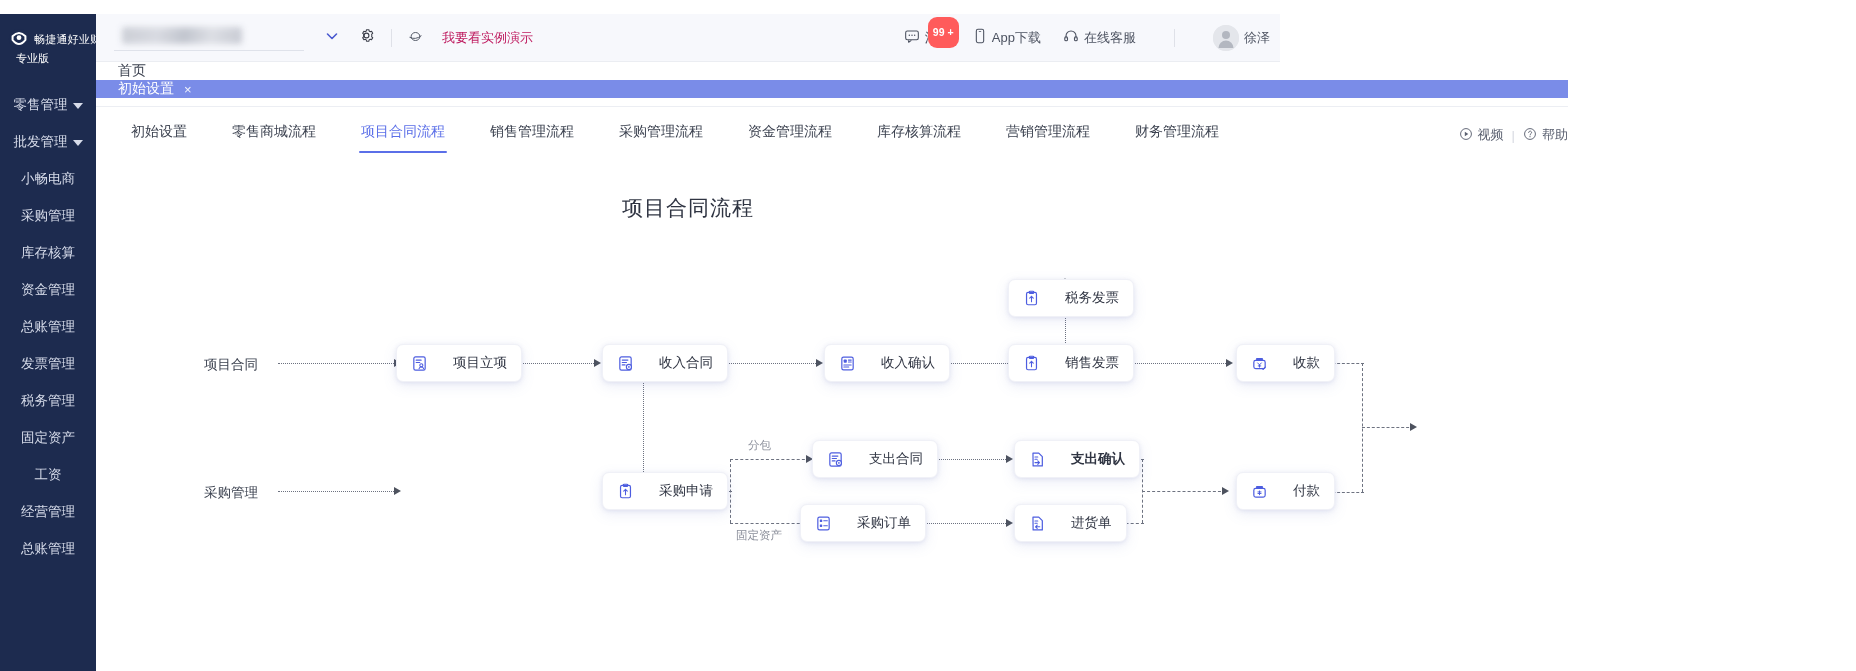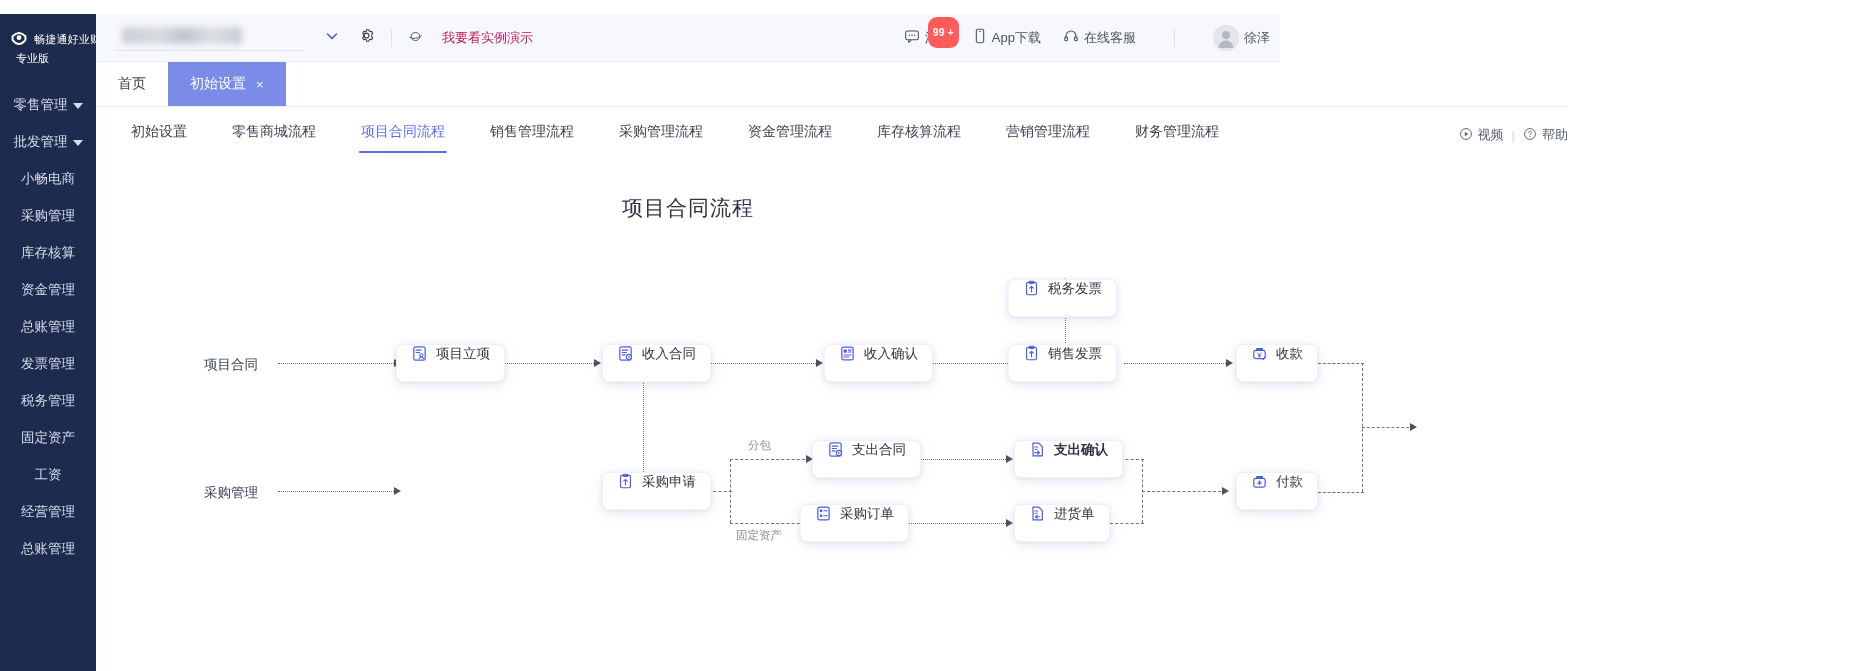--- a/index.html
+++ b/index.html
@@ -61,21 +61,21 @@
     background:#ff5b5b; color:#fff; font-size:10.5px; font-weight:bold;
     border-radius:9px; padding:9px 5px; line-height:13px; white-space:nowrap;
   }
   .avatar { width:26px;height:26px;border-radius:50%;background:#e4e6eb; display:flex;align-items:center;justify-content:center;}
   .uname { color:#4c5260; font-size:13px; }
 
   
   .tabstrip {
     position:absolute; left:96px; top:62px; right:0; height:45px;
     background:#fff; border-bottom:1px solid #eceef3;
-    display:flex; align-items:stretch;
+    display:flex; align-items:stretch;flex-direction:column;
   }
   .tab {
     display:flex; align-items:center; padding:0 22px; font-size:14px;
     color:#3c4250; cursor:pointer;
   }
   .tab.active { background:#7a8ce8; color:#fff; }
   .tab .x { margin-left:10px; font-size:13px; opacity:.9; }
 
   
   .subtabs {
@@ -105,21 +105,21 @@
     position:absolute; left:0; right:288px; top:30px; text-align:center;
     font-size:21px; color:#2f3442; letter-spacing:1px;
   }
   .stage { position:absolute; left:0; top:0; width:1472px; height:507px; }
 
   .lane-label {
     position:absolute; font-size:13.5px; color:#3c4250; white-space:nowrap;
   }
   .node {
     position:absolute; height:38px; background:#fff;
-    border-radius:7px; display:flex; align-items:flex-start; gap:8px;
+    border-radius:7px; display:flex; align-items:center; gap:25px;
     padding:0 14px; white-space:nowrap;
     box-shadow: 0 1px 4px rgba(90,100,170,.13), 0 4px 14px rgba(110,120,200,.13);
     border:1px solid #f0f1f7;
     font-size:13.5px; color:#2f3442; cursor:pointer;
   }
   .node .ic { width:17px; height:17px; flex:0 0 auto; display:block; }
 
   
   .h-dot {
     position:absolute; height:0; border-top:1.6px dotted #6d7280;

